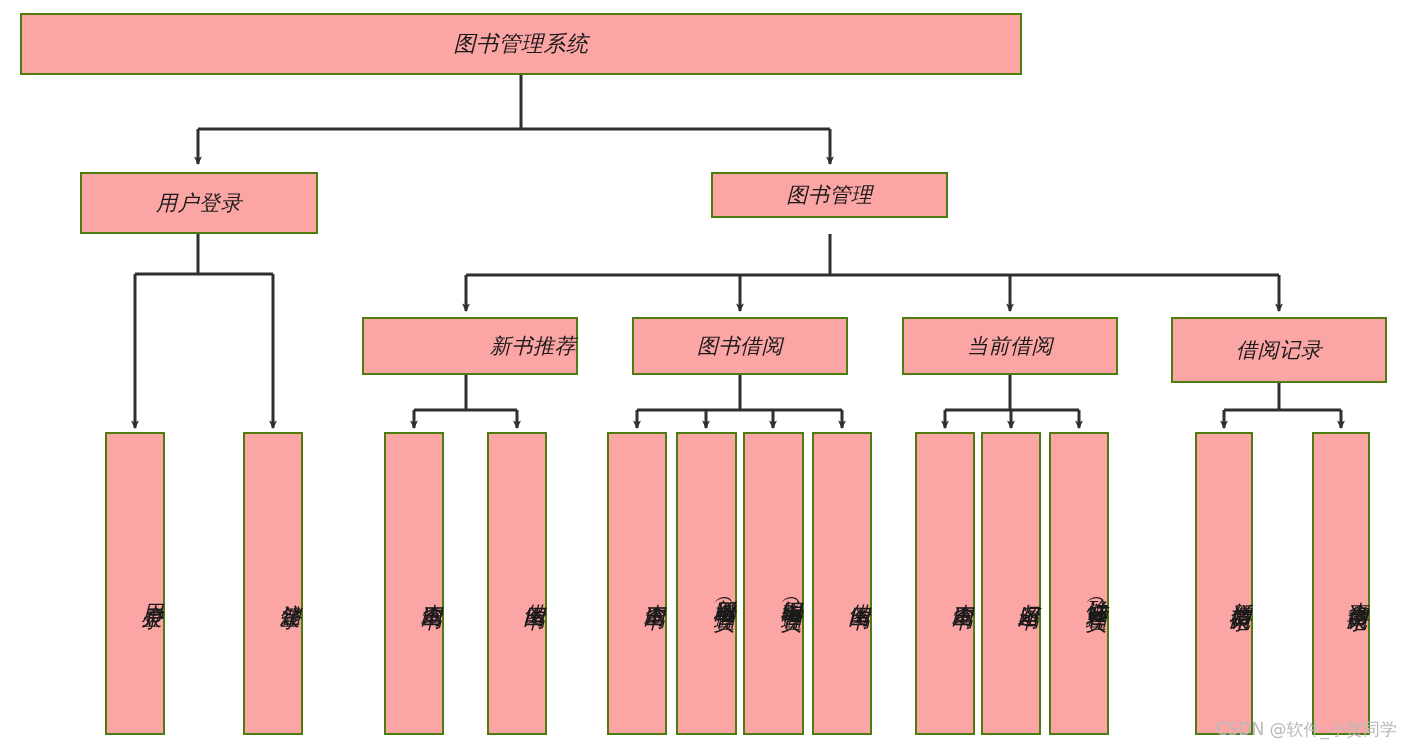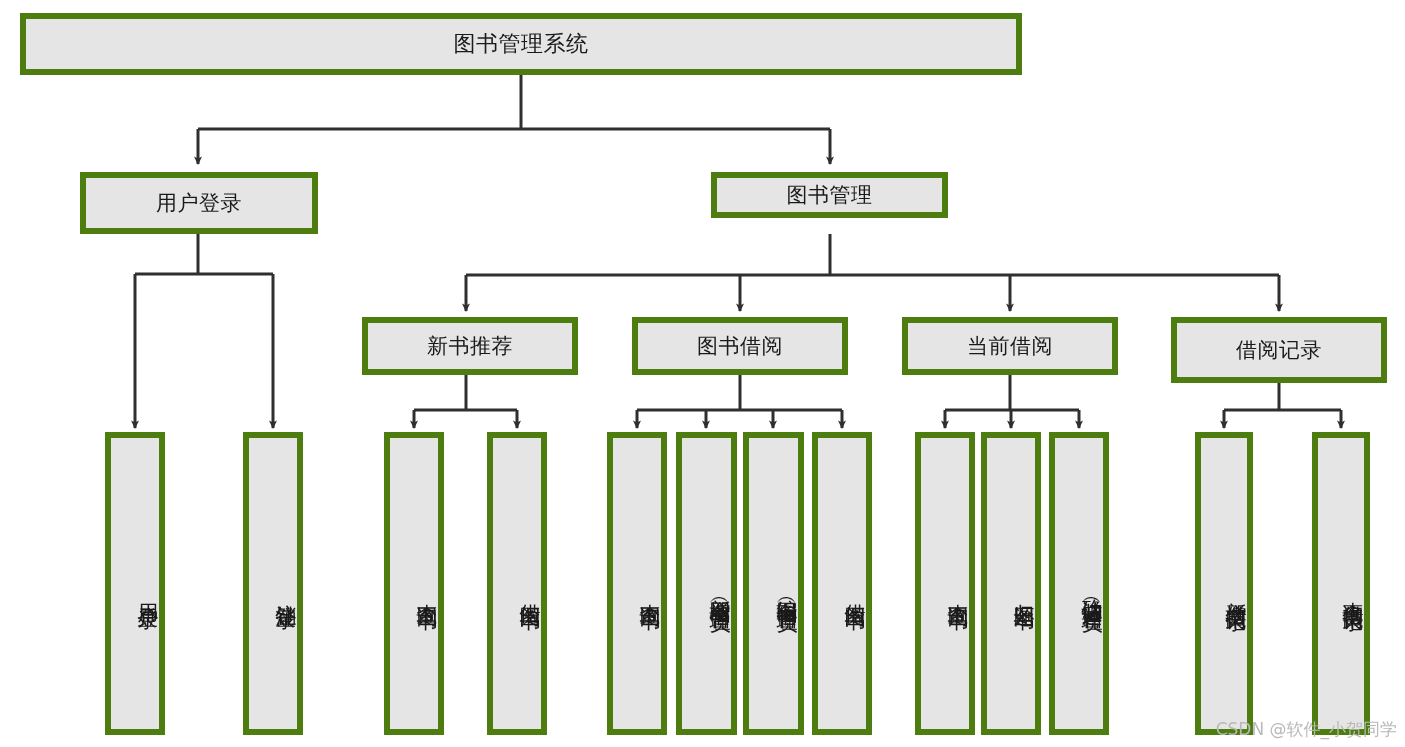--- a/index.html
+++ b/index.html
@@ -20,26 +20,27 @@
   #edges-layer {
     position: absolute;
     left: 0;
     top: 0;
     width: 1405px;
     height: 747px;
   }
   .node {
     position: absolute;
     box-sizing: border-box;
-    border: 6px solid #4d7c0f;
-    background: #e5e5e5;
+    border: 2px solid #4d7c0f;
+    background: #fca5a5;
     display: flex;
     align-items: center;
     justify-content: center;
     color: #1a1a1a;
+    font-style: italic;
   }
   .node.horizontal {
     font-size: 21px;
     letter-spacing: 0.5px;
   }
   .node.vertical {
     writing-mode: vertical-rl;
     text-orientation: upright;
     font-size: 21px;
     align-items: flex-start;
@@ -126,21 +127,21 @@
     <span>图书管理系统</span>
   </div>
 
   <div class="node horizontal" style="left:80px; top:172px; width:238px; height:62px;">
     <span>用户登录</span>
   </div>
   <div class="node horizontal" style="left:711px; top:172px; width:237px; height:46px;">
     <span>图书管理</span>
   </div>
 
-  <div class="node horizontal" style="left:362px; top:317px; width:216px; height:58px;">
+  <div class="node horizontal" style="left:362px; top:317px; width:216px; height:58px;justify-content:flex-end;">
     <span>新书推荐</span>
   </div>
   <div class="node horizontal" style="left:632px; top:317px; width:216px; height:58px;">
     <span>图书借阅</span>
   </div>
   <div class="node horizontal" style="left:902px; top:317px; width:216px; height:58px;">
     <span>当前借阅</span>
   </div>
   <div class="node horizontal" style="left:1171px; top:317px; width:216px; height:66px;">
     <span>借阅记录</span>

